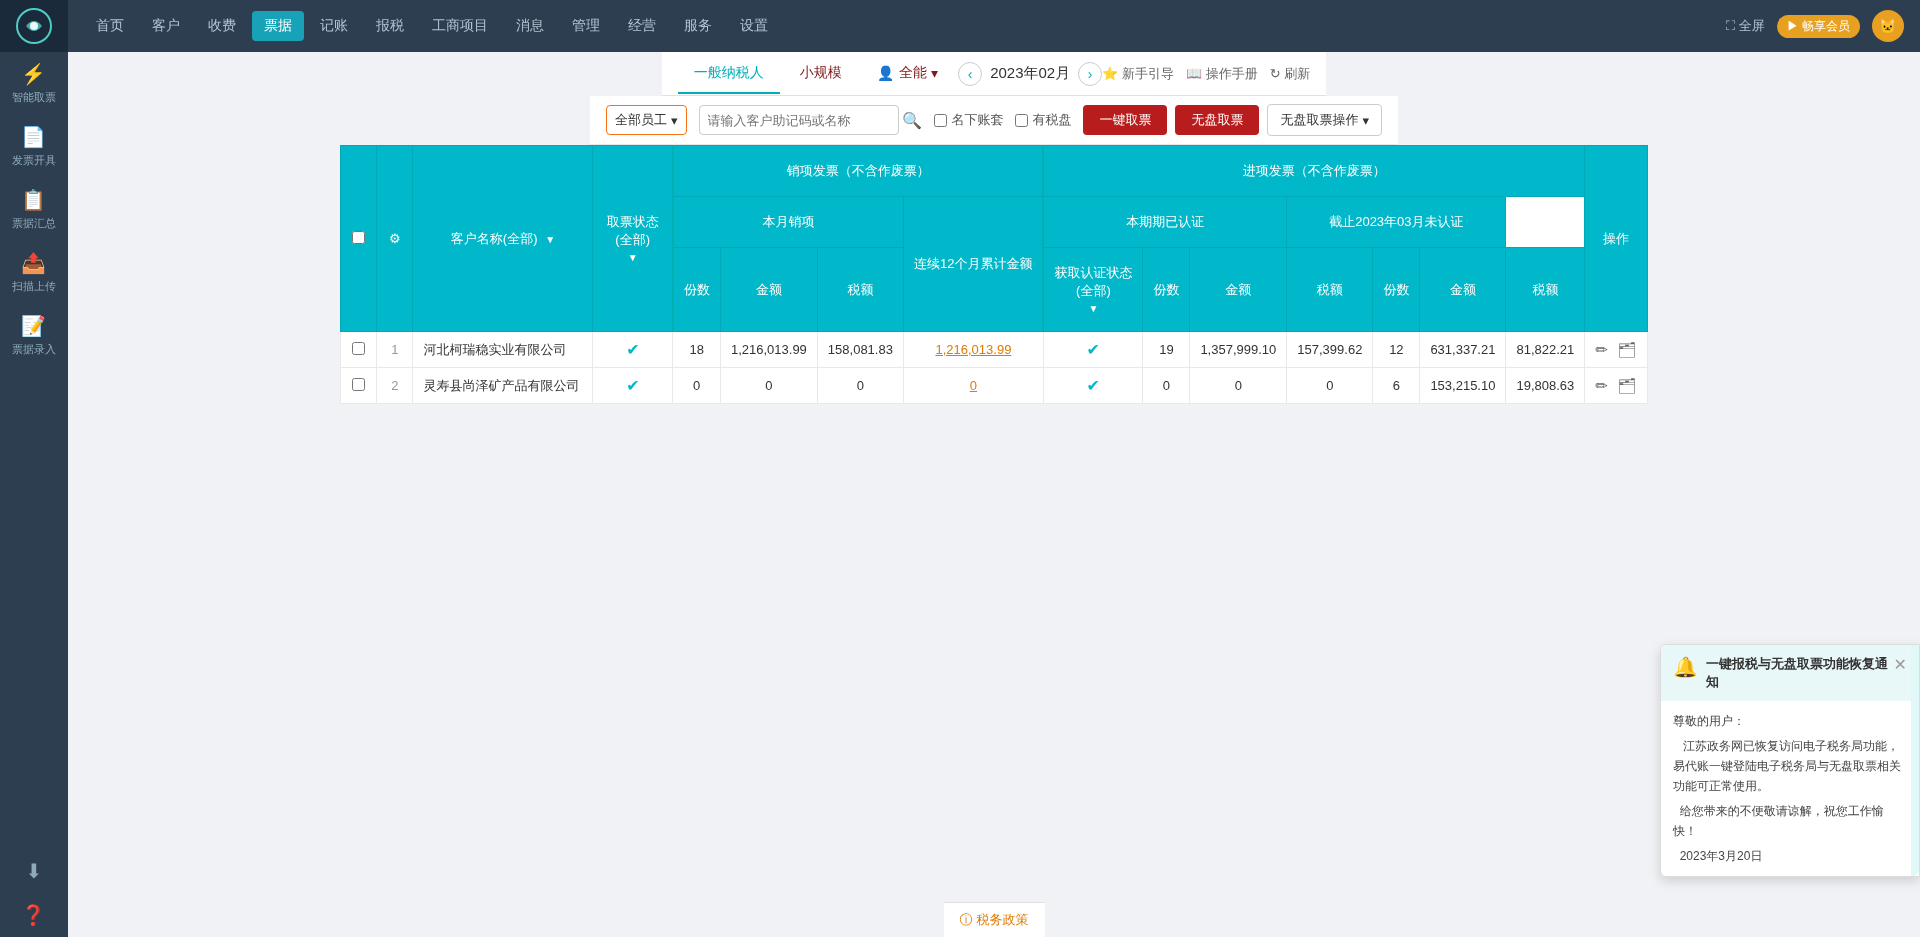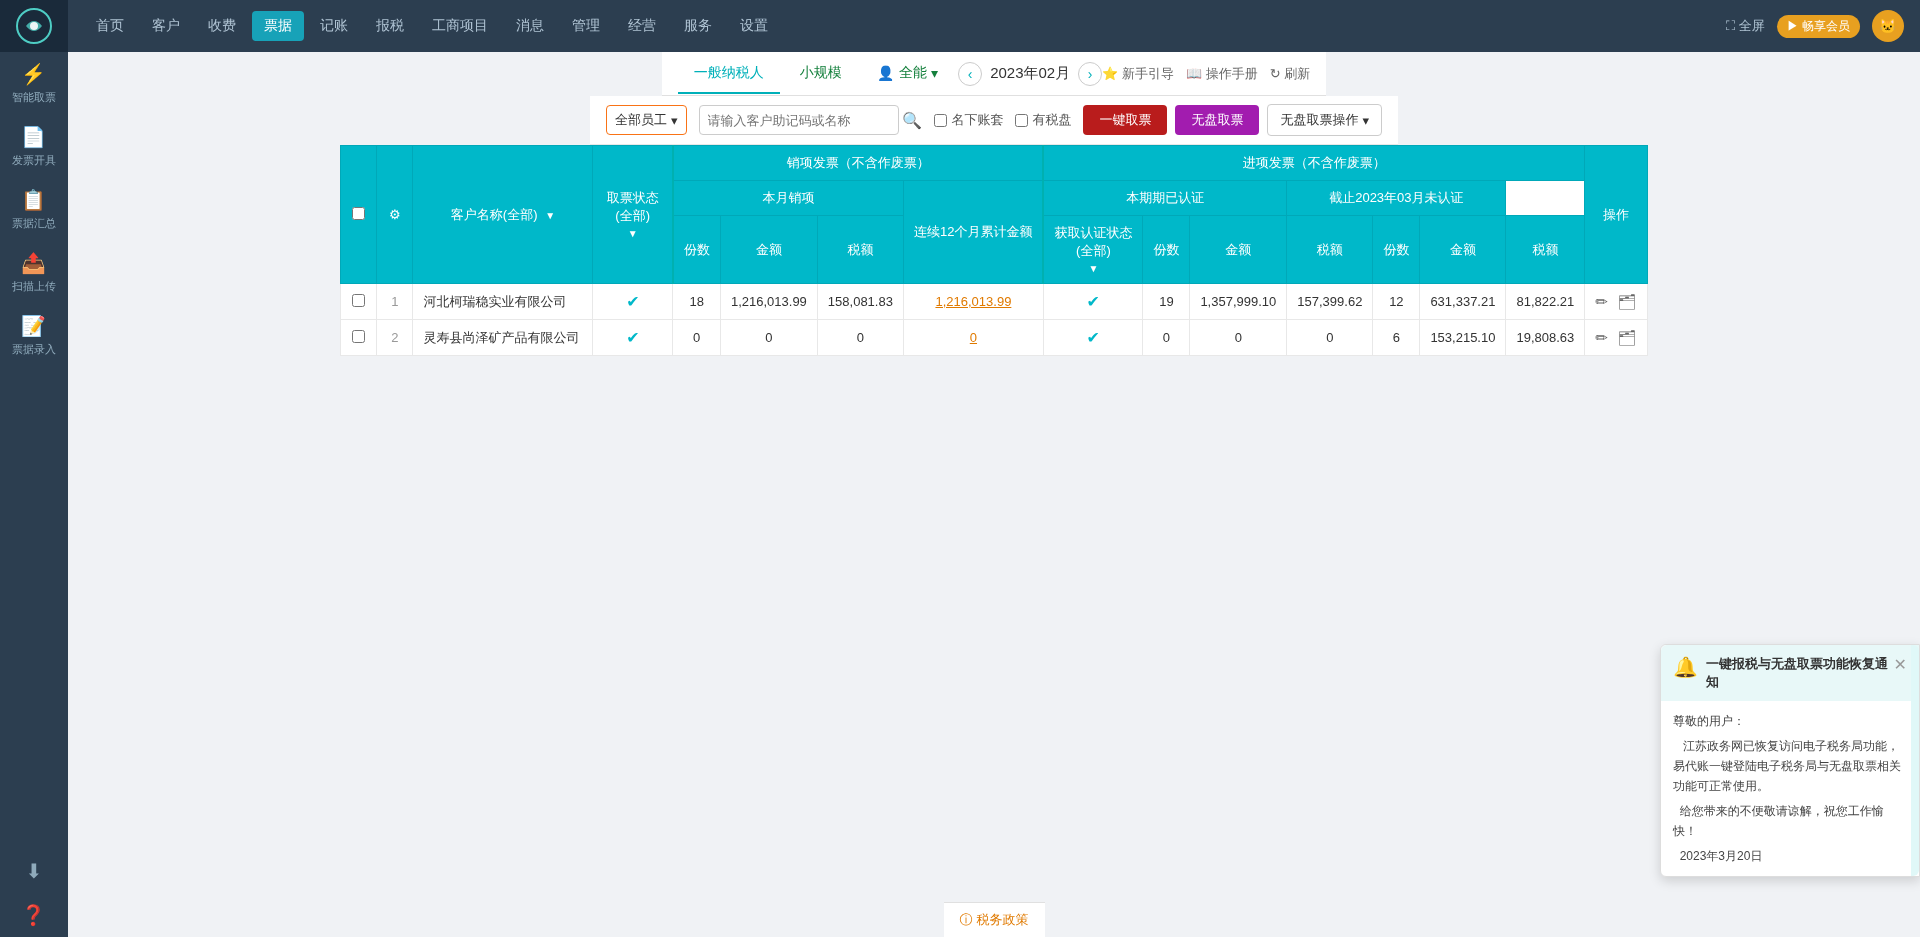--- a/index.html
+++ b/index.html
@@ -25,43 +25,43 @@
     .topnav-right { margin-left: auto; display: flex; align-items: center; gap: 12px; color: #b0c4d4; font-size: 13px; }
     .topnav-right span { cursor: pointer; }
     .topnav-right .vip-btn { background: #e8a020; color: #fff; border-radius: 12px; padding: 3px 10px; font-size: 12px; cursor: pointer; }
     .avatar { width: 32px; height: 32px; background: #e8a020; border-radius: 50%; display: flex; align-items: center; justify-content: center; color: #fff; font-size: 14px; cursor: pointer; }
 
     
     .content { flex: 1; background: #f0f2f5; display: flex; flex-direction: column; overflow: hidden; align-items: center; }
 
     
     .tab-bar { background: #fff; padding: 0 16px; border-bottom: 1px solid #e0e0e0; display: flex; align-items: center; height: 44px; flex-shrink: 0; }
-    .tab-item { padding: 10px 16px; cursor: pointer; color: #15803d; font-size: 14px; border-bottom: 2px solid transparent; margin-right: 4px; display: flex; align-items: center; gap: 4px; }
+    .tab-item { padding: 10px 16px; cursor: pointer; color: #7f1d1d; font-size: 14px; border-bottom: 2px solid transparent; margin-right: 4px; display: flex; align-items: center; gap: 4px; }
     .tab-item.active { color: #00b0b9; border-bottom: 2px solid #00b0b9; font-weight: 500; }
     .period-nav { display: flex; align-items: center; gap: 8px; }
     .period-nav button { background: none; border: 1px solid #ccc; border-radius: 50%; width: 24px; height: 24px; cursor: pointer; display: flex; align-items: center; justify-content: center; color: #00b0b9; font-size: 14px; }
     .period-label { font-size: 15px; color: #333; font-weight: 500; }
     .tab-right-actions { display: flex; align-items: center; gap: 12px; color: #666; font-size: 13px; margin-left: auto; }
     .tab-right-actions span { cursor: pointer; }
 
     
     .toolbar { background: #fff; padding: 8px 16px; display: flex; align-items: center; gap: 12px; border-bottom: 1px solid #e8e8e8; flex-shrink: 0; }
     .toolbar-select { border: 1px solid #f97316; border-radius: 4px; padding: 4px 8px; font-size: 13px; display: flex; align-items: center; gap: 4px; cursor: pointer; color: #333; height: 30px; }
     .toolbar-input { border: 1px solid #ccc; border-radius: 4px; padding: 4px 8px; font-size: 13px; width: 200px; height: 30px; outline: none; }
     .search-btn { background: none; border: none; cursor: pointer; color: #666; font-size: 16px; margin-left: -8px; }
     .checkbox-label { display: flex; align-items: center; gap: 4px; cursor: pointer; color: #555; font-size: 13px; }
     .toolbar-right { margin-left: auto; display: flex; align-items: center; gap: 8px; }
     .btn-primary { background: #b91c1c; color: #fff; border: none; border-radius: 4px; padding: 6px 16px; cursor: pointer; font-size: 13px; white-space: nowrap; }
-    .btn-danger { background: #a21caf; color: #fff; border: none; border-radius: 4px; padding: 6px 16px; cursor: pointer; font-size: 13px; white-space: nowrap; }
+    .btn-danger { background: #b91c1c; color: #fff; border: none; border-radius: 4px; padding: 6px 16px; cursor: pointer; font-size: 13px; white-space: nowrap; }
     .btn-more { background: #fff; color: #333; border: 1px solid #ccc; border-radius: 4px; padding: 6px 12px; cursor: pointer; font-size: 13px; display: flex; align-items: center; gap: 4px; }
 
     
     .table-container { flex: 1; overflow: auto; padding: 0 0 0 0; }
     table { width: 100%; border-collapse: collapse; background: #fff; }
-    thead tr th { background: #00b8c9; color: #fff; font-weight: 500; font-size: 13px; padding: 8px 10px; text-align: center; border: 1px solid #00a8b8; white-space: nowrap; }
+    thead tr th { background: #00b8c9; color: #fff; font-weight: 500; font-size: 13px; padding: 16px 10px; text-align: center; border: 1px solid #00a8b8; white-space: nowrap; }
     tbody tr td { border: 1px solid #e8e8e8; padding: 8px 10px; text-align: center; font-size: 13px; color: #333; }
     tbody tr td.left { text-align: left; }
     .check-icon { color: #00b8c9; font-size: 16px; }
     .link-text { color: #e07a00; text-decoration: underline; cursor: pointer; }
     .edit-icon, .view-icon { cursor: pointer; color: #666; font-size: 15px; }
     .row-num { color: #999; }
     th.border-left { border-left: 2px solid #00b0b0 !important; }
 
     
     .bottom-bar { background: #fff; border-top: 1px solid #e0e0e0; padding: 8px 16px; display: flex; align-items: center; flex-shrink: 0; }

